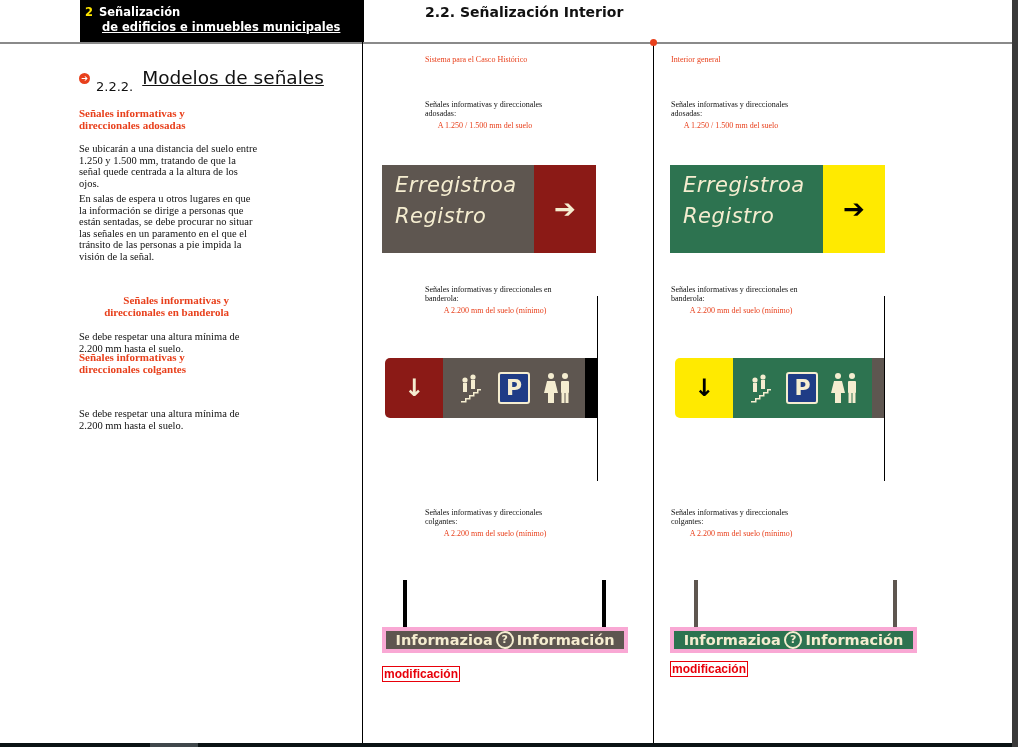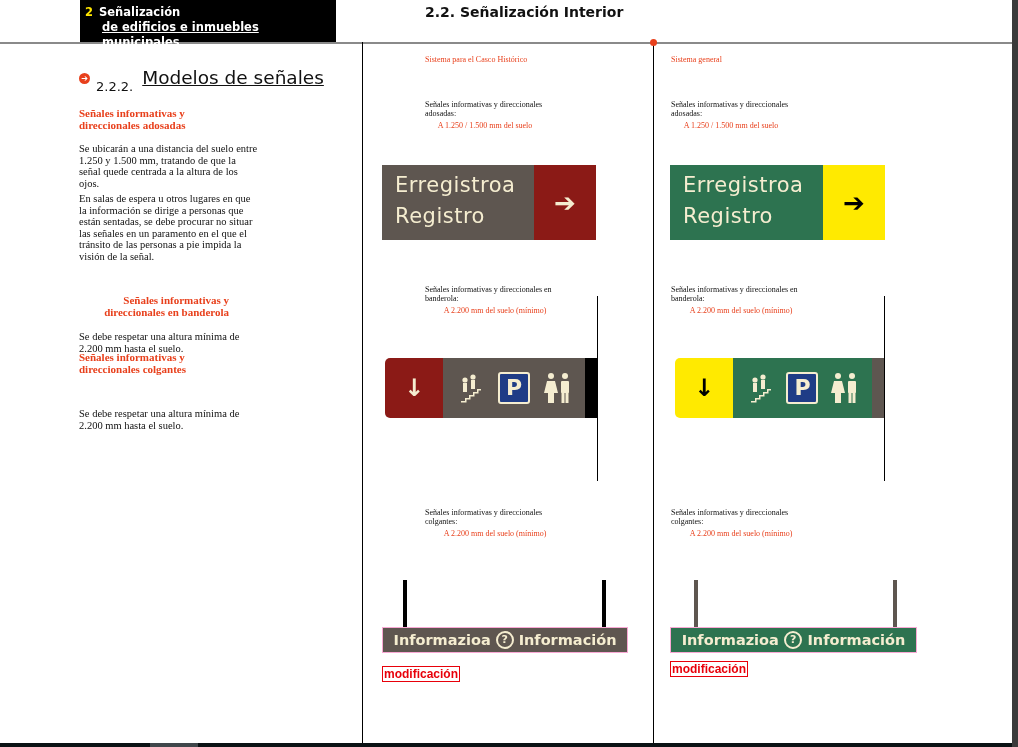--- a/index.html
+++ b/index.html
@@ -1,46 +1,46 @@
 <!DOCTYPE html>
 <html><head>
 <meta charset="utf-8">
 <style>
   html, body { margin:0; padding:0; }
   body { width:1018px; height:747px; position:relative; background:#fff; overflow:hidden; font-family:"Liberation Serif", serif; }
   .abs { position:absolute; }
-  .hdr-box { left:80px; top:0; width:256px; height:42px; background:#000; color:#fff; font-family:"DejaVu Sans", sans-serif; font-weight:bold; font-size:11.5px; line-height:15px; box-sizing:border-box; padding:5px 0 0 5px; }
+  .hdr-box { left:80px; top:0; width:284px; height:42px; background:#000; color:#fff; font-family:"DejaVu Sans", sans-serif; font-weight:bold; font-size:11.5px; line-height:15px; box-sizing:border-box; padding:5px 0 0 5px; }
   .hdr-box .num { color:#ffe600; display:inline-block; width:14px; }
   .hdr-box .l2 { padding-left:17px; display:block;text-decoration:underline; }
   .hline { left:0; top:42px; width:1012px; height:2px; background:#8a8a8a; }
   .vline { width:1px; background:#000; }
   .right-edge { left:1012px; top:0; width:6px; height:747px; background:#3a3a3a; }
   .bottom-bar { left:0; top:743px; width:1012px; height:4px; background:#0a1214; }
   .bottom-thumb { left:150px; top:743px; width:48px; height:4px; background:#3f474b; }
   .red-dot { left:650px; top:39px; width:7px; height:7px; border-radius:50%; background:#e8401c; }
   .sec-title { left:425px; top:4px; font-family:"DejaVu Sans", sans-serif; font-weight:bold; font-size:14px; color:#111; }
   .model-title { left:79px; top:60px; display:flex; align-items:center; font-family:"DejaVu Sans", sans-serif; color:#111; }
   .model-title .bullet { width:11px; height:11px; border-radius:50%; background:#e8401c; color:#fff; font-size:8px; line-height:11px; text-align:center; margin-right:6px; margin-top:3px; }
   .model-title .n { font-size:13px; margin-right:9px; margin-top:19px; }
   .model-title .t { font-size:18.5px;text-decoration:underline; }
   .red-h { color:#e8401c; font-weight:bold; font-size:11px; line-height:12px; width:220px; }
   .body-t { color:#111; font-size:10.5px; line-height:11.6px; width:180px; }
   .cap { font-size:8px; line-height:9px; color:#111; }
   .cap .r { color:#e8401c; display:block; margin-top:3px;text-align:center; }
   .sys { font-size:8px; color:#e8401c; }
-  .sign1 { height:75px; display:flex; }
+  .sign1 { height:88px; display:flex;font-style:italic; }
   .sign1 .txt { color:#f5edd0; font-family:"DejaVu Sans", sans-serif; font-size:21px; line-height:31px; padding:5px 0 0 13px; box-sizing:border-box; letter-spacing:0.5px; }
   .sign1 .arr { display:flex; align-items:center; justify-content:center; font-family:"DejaVu Sans", sans-serif; font-weight:bold; font-size:26px; }
   .band { height:60px; display:flex; border-radius:5px 0 0 5px; overflow:hidden; }
   .band .lead { width:58px; display:flex; align-items:center; justify-content:center; font-family:"DejaVu Sans", sans-serif; font-weight:bold; font-size:24px; }
   .band .icons { flex:1; display:flex; align-items:center; justify-content:space-around; padding:0 6px; }
   .band .tail { width:12px; }
   .pbox { width:28px; height:28px; border:2px solid #f5edd0; border-radius:3px; background:#1f3c86; color:#f5edd0; font-family:"DejaVu Sans", sans-serif; font-weight:bold; font-size:22px; line-height:28px; text-align:center; }
   .pole { width:4px; }
-  .hang { height:26px; border:1px solid #f9a8d4; display:flex; align-items:center; justify-content:space-around; color:#f5edd0; font-family:"DejaVu Sans", sans-serif; font-weight:bold; font-size:14.5px; box-sizing:border-box; padding:0 8px; }
+  .hang { height:26px; border:4px solid #f9a8d4; display:flex; align-items:center; justify-content:space-around; color:#f5edd0; font-family:"DejaVu Sans", sans-serif; font-weight:bold; font-size:14.5px; box-sizing:border-box; padding:0 8px; }
   .hang .q { width:14px; height:14px; border:2px solid #f5edd0; border-radius:50%; font-size:11px; line-height:14px; text-align:center; }
   .mod { border:1px solid #e8000a; color:#e8000a; font-family:"Liberation Sans", sans-serif; font-weight:bold; font-size:12px; line-height:14px; padding:0 1px; }
 </style>
 </head>
 <body>
 
 <div class="abs hline"></div>
 <div class="abs vline" style="left:362px;top:42px;height:701px;"></div>
 <div class="abs vline" style="left:653px;top:42px;height:701px;"></div>
 <div class="abs red-dot"></div>
@@ -122,21 +122,21 @@
 </div>
 <div class="abs pole" style="left:403px;top:580px;height:47px;background:#000;"></div>
 <div class="abs pole" style="left:602px;top:580px;height:47px;background:#000;"></div>
 <div class="abs hang" style="left:382px;top:627px;width:246px;background:#5e5650;">
   <span>Informazioa</span>
   <span class="q">?</span>
   <span>Información</span>
 </div>
 <div class="abs mod" style="left:382px;top:666px;">modificación</div>
 
-<div class="abs sys" style="left:671px;top:55px;">Sistema general</div>
+<div class="abs sys" style="left:671px;top:55px;">Interior general</div>
 
 <div class="abs cap" style="left:671px;top:100px;width:120px;">
   <span>Señales informativas y direccionales adosadas:</span>
   <span class="r">A 1.250 / 1.500 mm del suelo</span>
 </div>
 <div class="abs sign1" style="left:670px;top:165px;width:215px;">
   <div class="txt" style="width:153px;background:#2d7350;">
     <div>Erregistroa</div>
     <div>Registro</div>
   </div>

